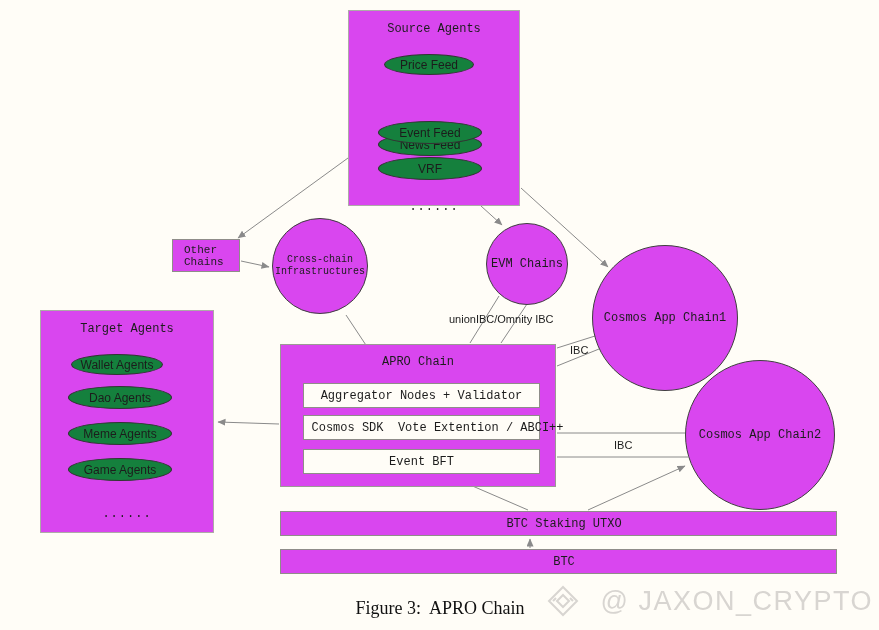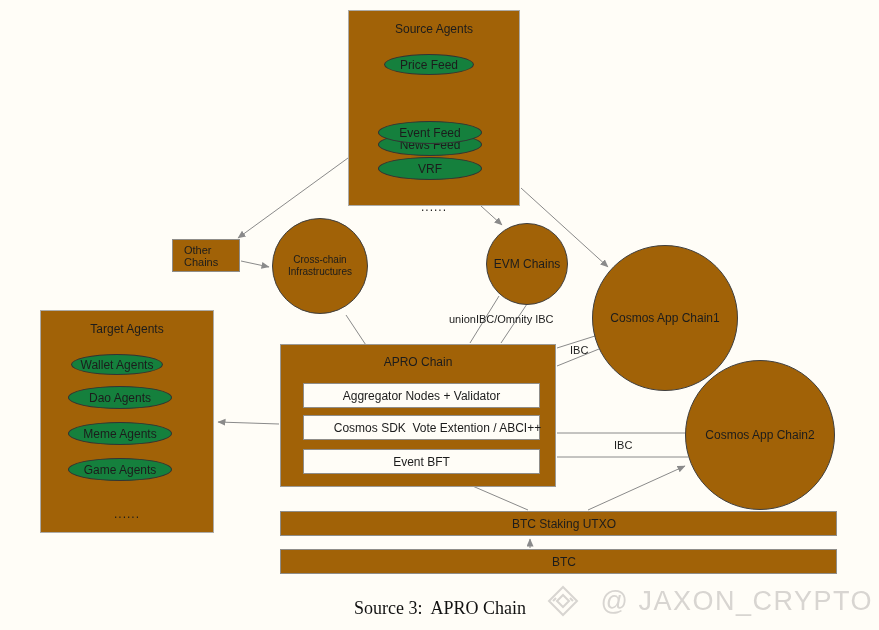--- a/index.html
+++ b/index.html
@@ -4,21 +4,21 @@
 <style>
   html,body{margin:0;padding:0;}
   body{
     width:879px;height:630px;position:relative;overflow:hidden;
     background:#fffdf7;
     font-family:"Liberation Sans", sans-serif;
     color:#1c1c1c;
   }
   #stage{position:absolute;inset:0;}
   svg.wires{position:absolute;left:0;top:0;z-index:1;}
-  .node{position:absolute;z-index:2;box-sizing:border-box;background:#a16207;}
+  .node{position:absolute;z-index:2;box-sizing:border-box;background:#d946ef;font-family:Liberation Mono, monospace;}
   .bigbox{border:1px solid #adaba7;}
   .boxtitle{position:absolute;left:0;right:0;top:11px;text-align:center;font-size:12px;}
   .ellipse{
     position:absolute;z-index:3;box-sizing:border-box;
     border:1.2px solid #333;border-radius:50%;
     display:flex;align-items:center;justify-content:center;
     font-size:12px;background:#15803d;
   }
   .circle{
     border:1.3px solid #3f3f3f;border-radius:50%;
@@ -119,21 +119,21 @@
     <div class="innerbox" style="top:104px;">Event BFT</div>
   </div>
 
   <div class="node smallbox" style="left:280px;top:511px;width:557px;height:25px;">BTC Staking UTXO</div>
   <div class="node smallbox" style="left:280px;top:549px;width:557px;height:25px;">BTC</div>
 
   <div class="edge-label" style="left:449px;top:313px;">unionIBC/Omnity IBC</div>
   <div class="edge-label" style="left:570px;top:344px;">IBC</div>
   <div class="edge-label" style="left:614px;top:439px;">IBC</div>
 
-  <div class="caption">Source 3:  APRO Chain</div>
+  <div class="caption">Figure 3:  APRO Chain</div>
 
   <div class="watermark">
     <svg width="32" height="32" viewBox="0 0 32 32">
       <path d="M16 2 L30 16 L16 30 L2 16 Z" fill="none" stroke="#d8d5d1" stroke-width="2"></path>
       <path d="M16 10 L22 16 L16 22 L10 16 Z" fill="none" stroke="#d8d5d1" stroke-width="2"></path>
       <path d="M6 16 L9 13 M23 13 L26 16" fill="none" stroke="#d8d5d1" stroke-width="2"></path>
     </svg>
     <span>@ JAXON_CRYPTO</span>
   </div>
 

